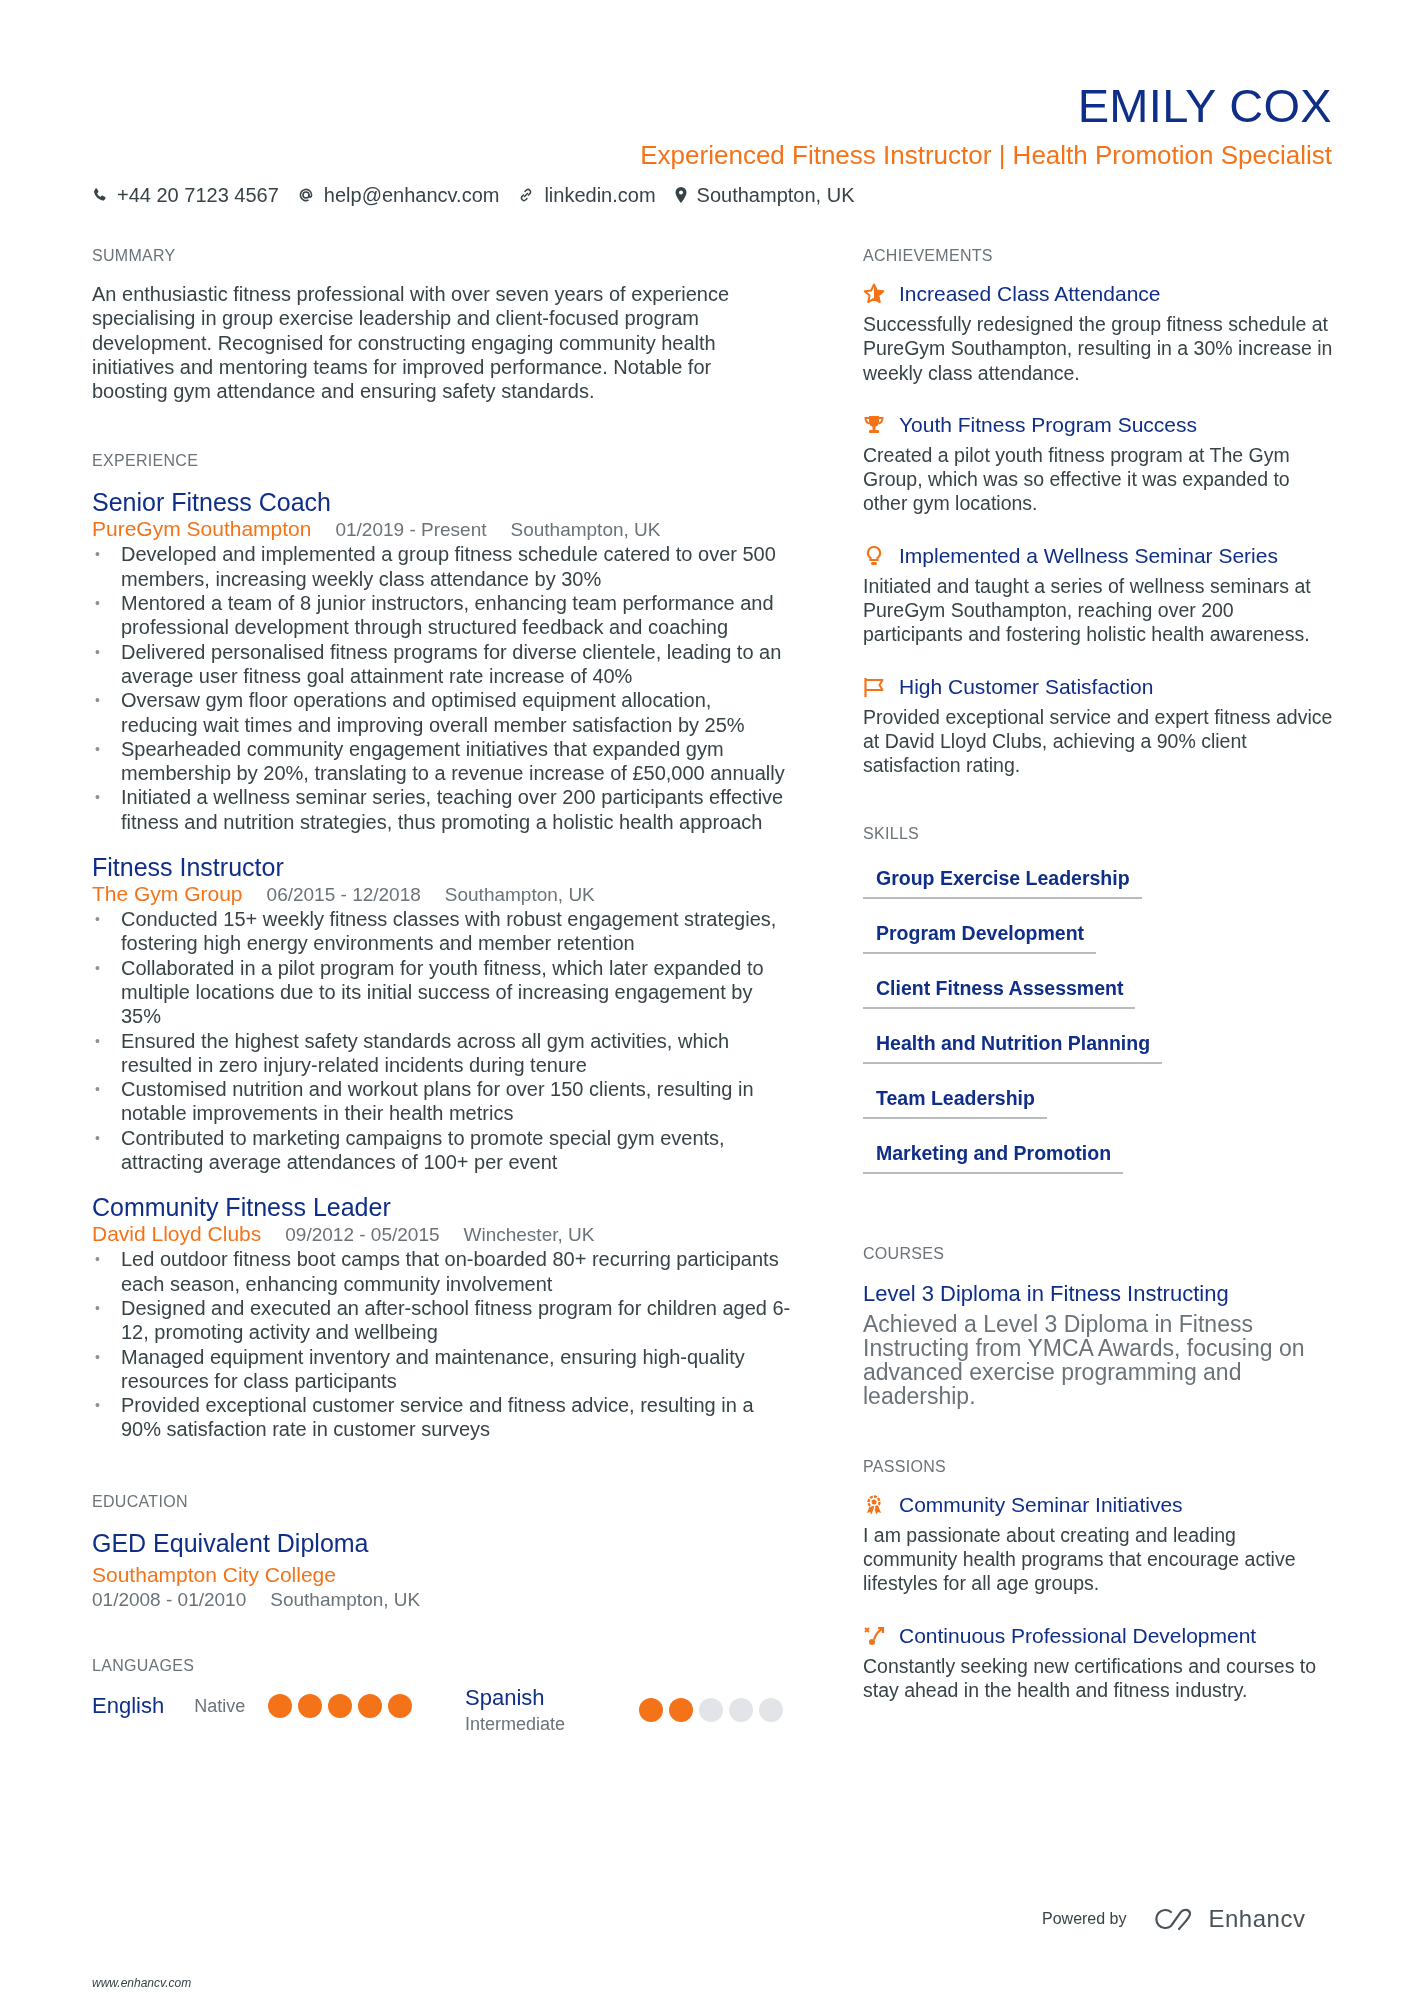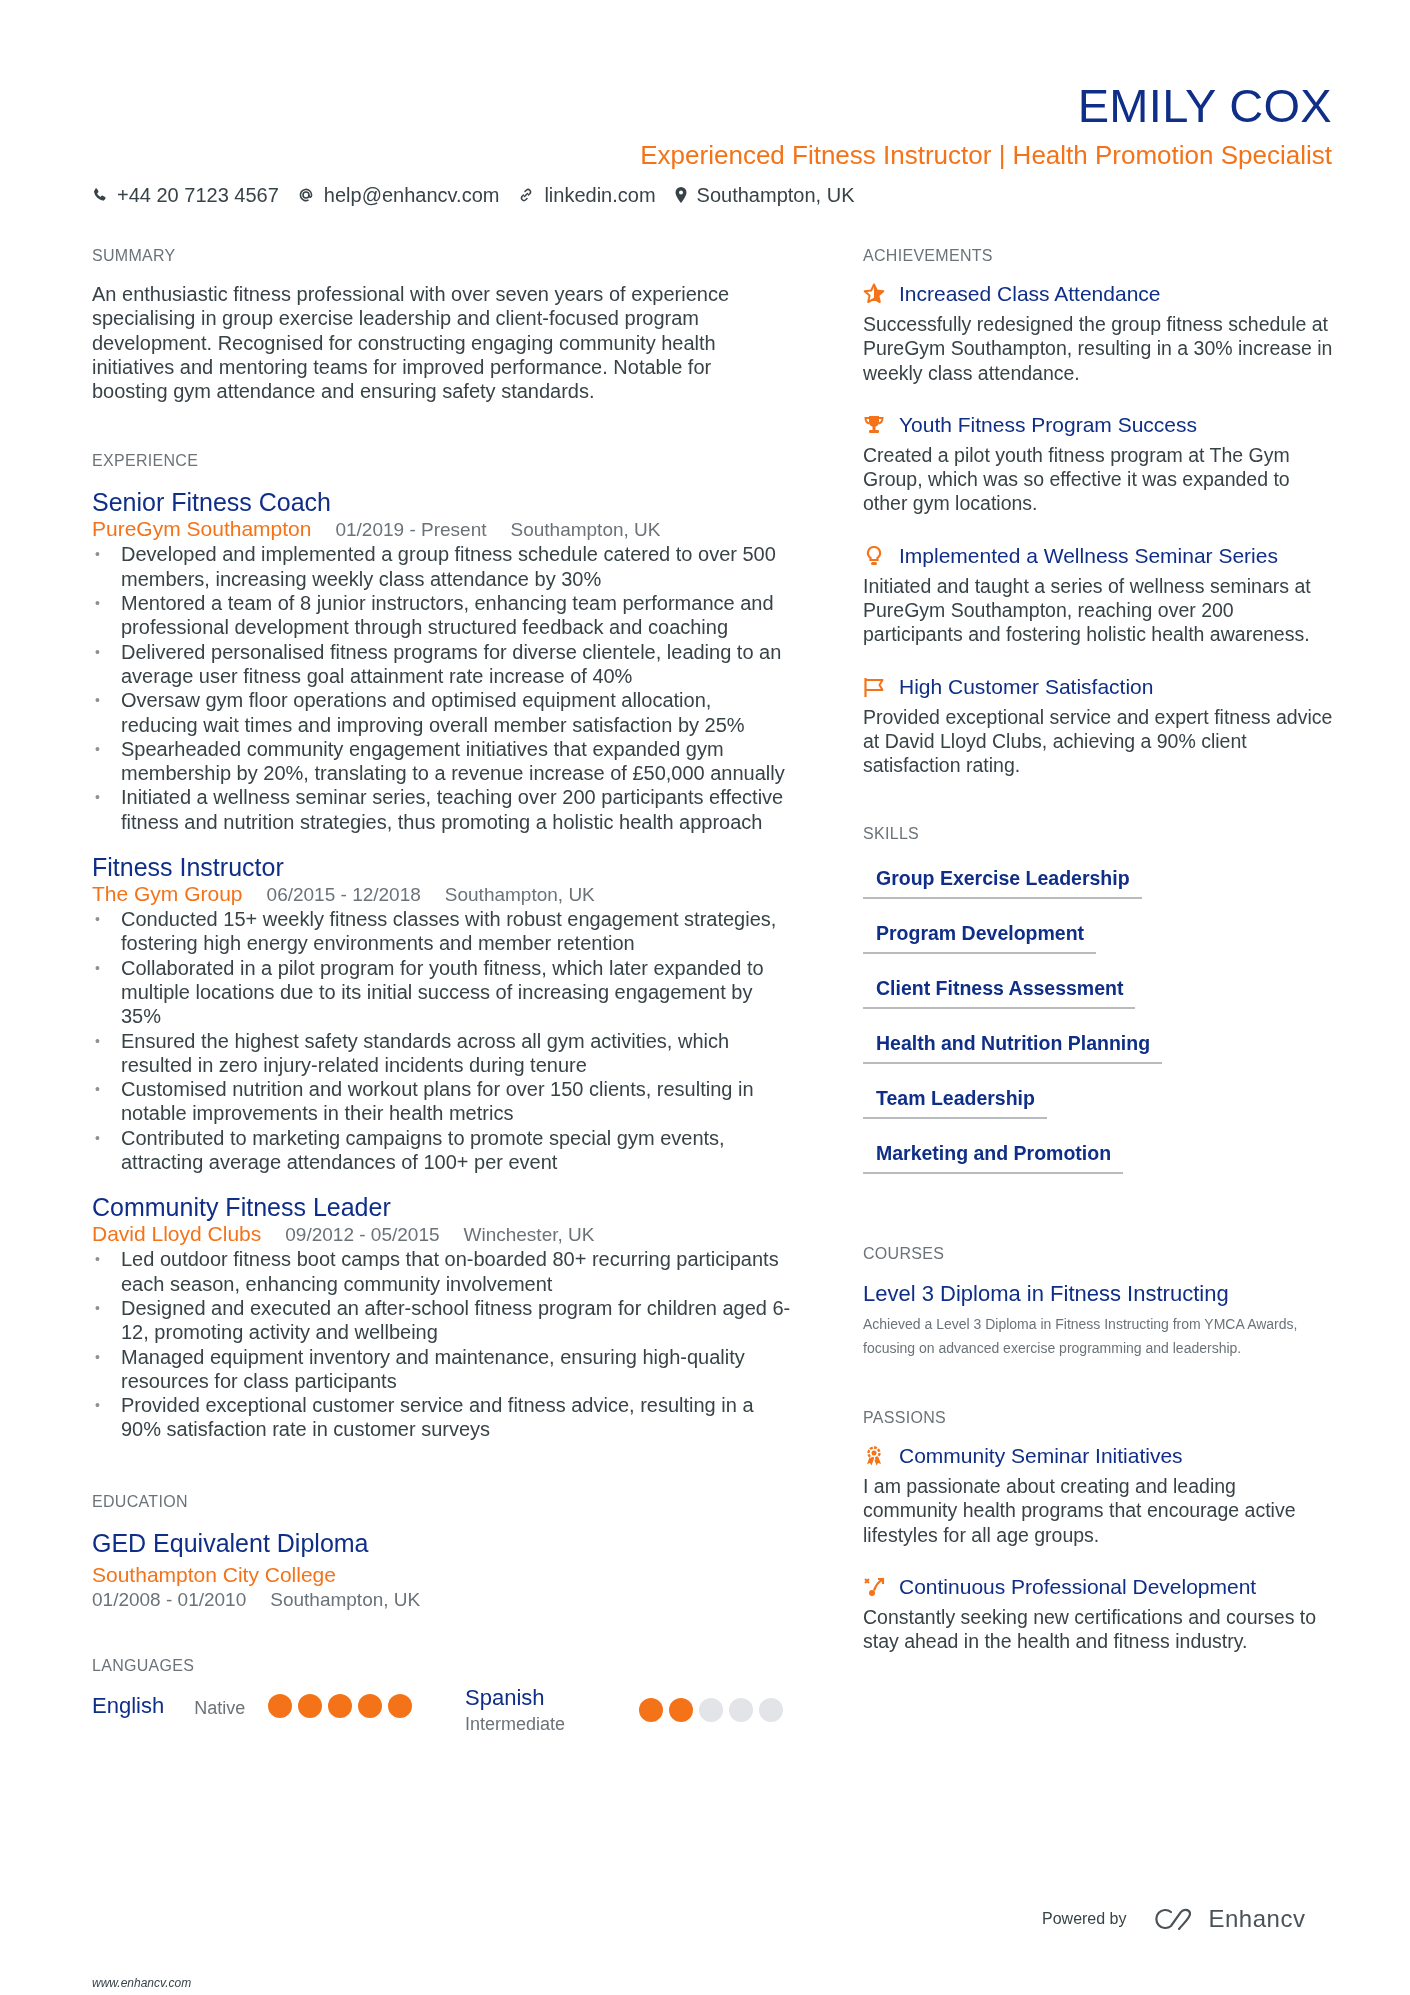--- a/index.html
+++ b/index.html
@@ -60,21 +60,21 @@
 
   .skills-section { margin-top: 46px; }
   .skill { display: inline-block; margin-top: 21px; padding: 0 12px 6px 13px; border-bottom: 2px solid #b8bcbf; font-size: 19.5px; line-height: 26px; font-weight: 700; color: #0f2e87; }
   .skill-wrap { display: block; }
   .skill-wrap:first-child .skill { margin-top: 14px; }
 
   .courses-section { margin-top: 70px; }
   .course { margin-top: 16px; }
   .course + .course { margin-top: 26px; }
   .course-title { font-size: 22px; line-height: 28px; color: #0f2e87; }
-  .course-desc { font-size: 14px; line-height: 24.3px; color: #6b7378; margin-top: 4px; }
+  .course-desc { font-size: 23px; line-height: 24.3px; color: #6b7378; margin-top: 4px; }
 
   .passions-section { margin-top: 48px; }
 
   
   .footer-left { position: absolute; left: 92px; top: 1976px; font-size: 12px; color: #384347; font-style: italic; }
   .footer-right { position: absolute; left: 1042px; top: 1905px; display: flex; align-items: center; }
   .powered { font-size: 16px; color: #384347; margin-right: 26px; }
   .brand { font-size: 24px; color: #4a5257; letter-spacing: 0.5px; margin-left: 10px; }
 </style>
 </head>
@@ -177,21 +177,21 @@
     <div class="edu-school">Southampton City College</div>
     <div class="edu-meta">
       <span>01/2008 - 01/2010</span>
       <span>Southampton, UK</span>
     </div>
   </div>
 
   <div class="lang-section">
     <div class="section-title">LANGUAGES</div>
     <div class="lang-row">
-      <div class="lang" style="left:0; display:flex; align-items:flex-end;">
+      <div class="lang" style="left:0; display:flex; align-items:center;">
         <span class="lang-name">English</span>
         <span class="lang-level" style="margin-left:30px;">Native</span>
       </div>
       <div class="dots" style="left:176px; top:2px;">
         <span class="dot on"></span>
         <span class="dot on"></span>
         <span class="dot on"></span>
         <span class="dot on"></span>
         <span class="dot on"></span>
       </div>

